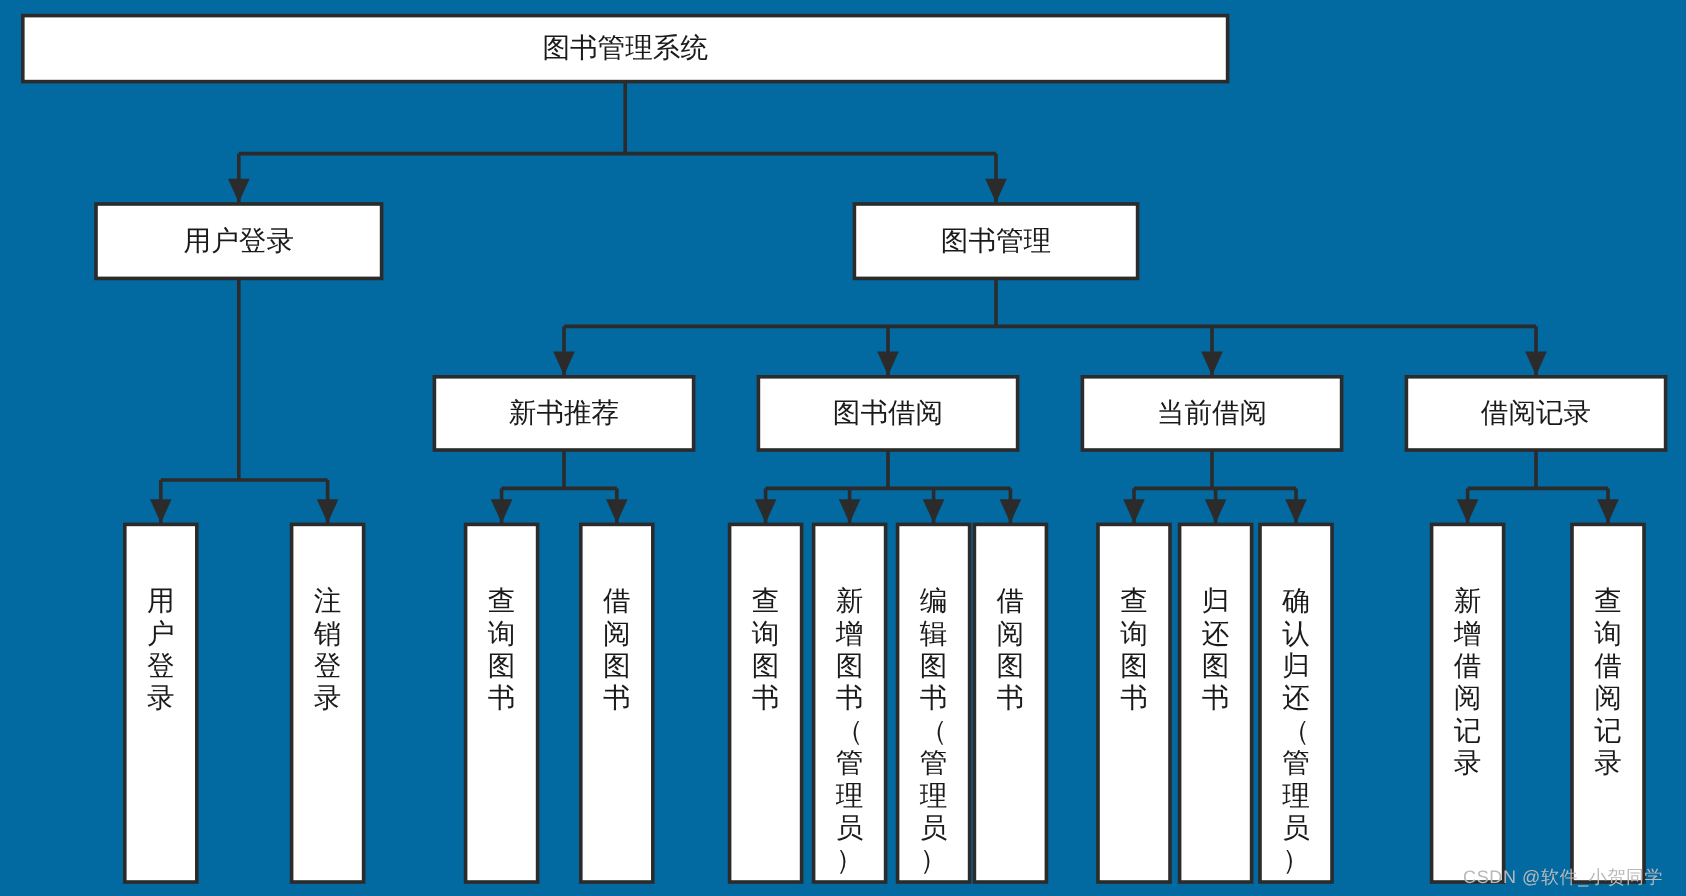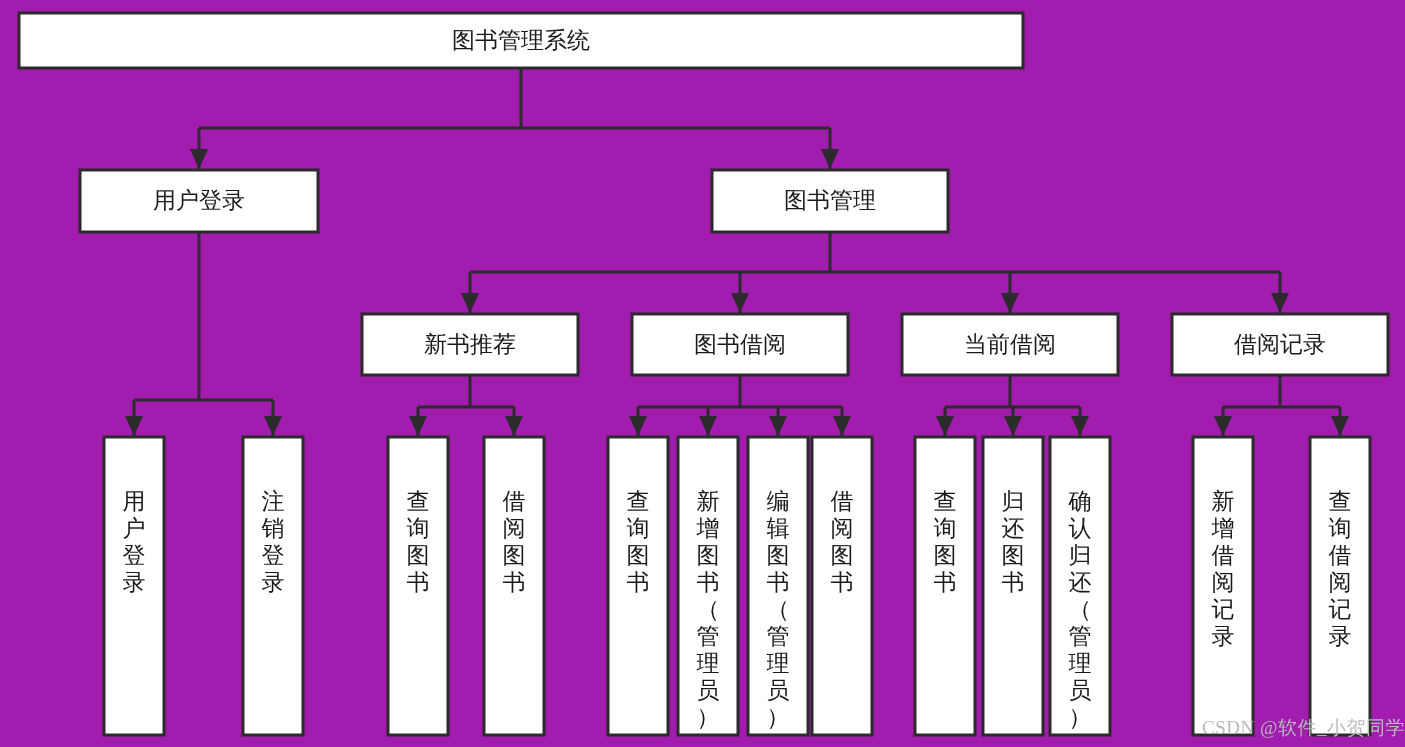--- a/index.html
+++ b/index.html
@@ -7,21 +7,21 @@
     padding: 0;
     background: #ffffff;
   }
   body {
     font-family: "Liberation Sans", "DejaVu Sans", sans-serif;
   }
   #diagram-root {
     position: relative;
     width: 1405px;
     height: 747px;
-    background: #a21caf;
+    background: #0369a1;
     overflow: hidden;
   }
   svg#flow {
     position: absolute;
     left: 0;
     top: 0;
     width: 1405px;
     height: 747px;
     display: block;
   }
@@ -47,24 +47,24 @@
     stroke-width: 3;
     fill: none;
     stroke-linecap: butt;
   }
   .arrow-head {
     fill: #2b2b2b;
     stroke: none;
   }
   .watermark {
     position: absolute;
-    right: 0;
+    right: 19px;
     bottom: 6px;
-    font-family: Liberation Serif, serif;
-    font-size: 19px;
+    font-family: Liberation Sans, sans-serif;
+    font-size: 15px;
     color: #b9b9b9;
     letter-spacing: 0.5px;
     white-space: nowrap;
     pointer-events: none;
   }
 </style>
 </head>
 <body>
 
 <div id="diagram-root">

